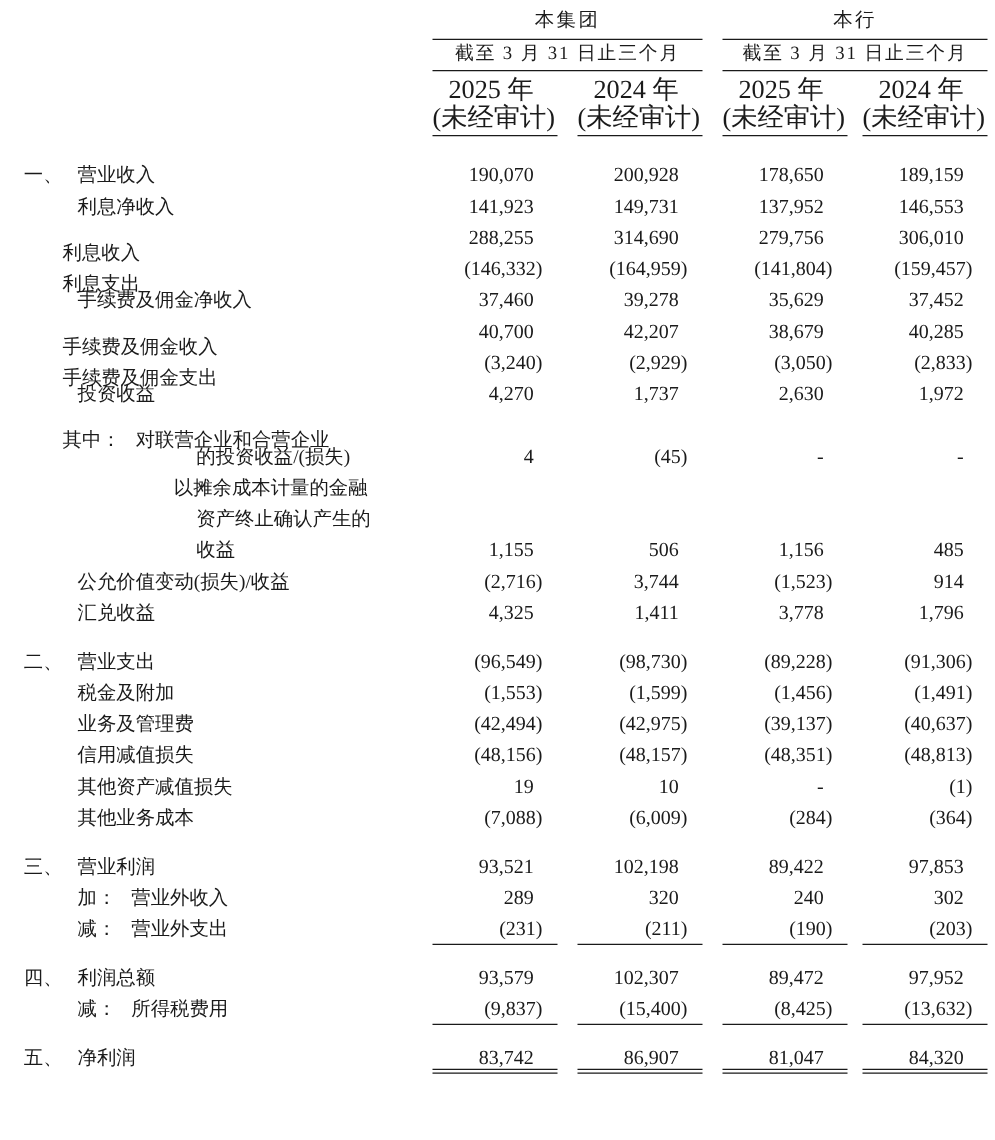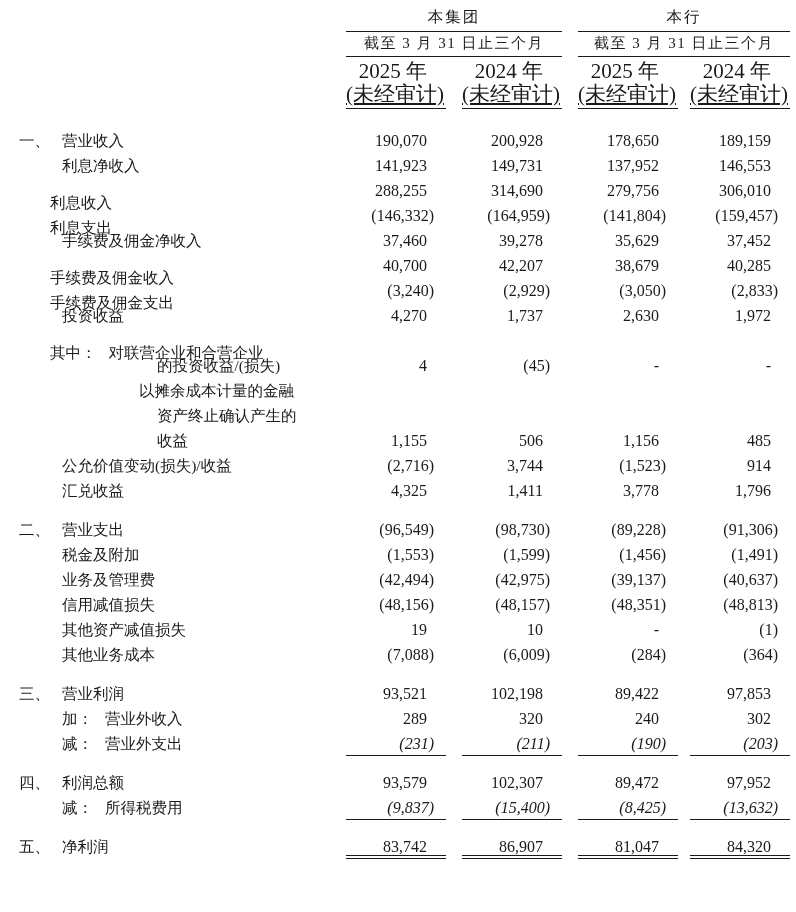--- a/index.html
+++ b/index.html
@@ -21,42 +21,42 @@
     box-sizing:border-box;width:216px;flex:none;text-align:center;
     font-size:15px;height:25px;line-height:23px;letter-spacing:1.5px;
     border-bottom:1.5px solid #1a1a1a;white-space:nowrap;
   }
   .period.g2{width:212px;margin-left:16px;}
   .ycell,.ncell{
     box-sizing:border-box;width:100px;flex:none;text-align:right;
     font-size:21px;white-space:nowrap;
   }
   .ycell{height:26px;line-height:28px;padding-right:19px;}
-  .ncell{height:26px;line-height:22px;padding-right:12px;border-bottom:1.5px solid #1a1a1a;text-decoration:underline;}
+  .ncell{height:26px;line-height:22px;padding-right:12px;border-bottom:1.5px solid #1a1a1a;}
   .c2{margin-left:16px;}.c3{margin-left:16px;}.c4{margin-left:12px;}
   .notes{margin-bottom:19px;}
   #tbody{}
   .row{display:flex;height:25px;line-height:25px;font-size:15.5px;}
   .row.gap-before{margin-top:14px;}
   .label-cell{width:346px;flex:none;box-sizing:border-box;white-space:nowrap;}
   .i0 .label-cell{padding-left:19px;}
   .i1 .label-cell{padding-left:62px;}
   .i2 .label-cell{padding-left:50px;margin-top:12px;}
   .i3 .label-cell{padding-left:139px;}
   .i4 .label-cell{padding-left:157px;}
   .prefix{margin-right:12px;}
   .prefix:empty{margin-right:0;}
   .val{
     width:100px;flex:none;box-sizing:border-box;text-align:right;
     padding-right:19px;font-size:16px;font-variant-numeric:tabular-nums;
     white-space:nowrap;
   }
   .val.v2{margin-left:16px;}.val.v3{margin-left:16px;}.val.v4{margin-left:12px;}
   .val.paren{padding-right:12px;}
-  .rule-single .val{border-bottom:1.5px solid #1a1a1a;font-style:italic;}
+  .rule-single .val{border-bottom:1.5px solid #1a1a1a;}
   .rule-double .val{border-bottom:4px double #1a1a1a;}
 </style>
 </head>
 <body>
 
 <div>
 
   <div class="hrow">
     <div class="sp"></div>
     <div class="group g1">本集团</div>

